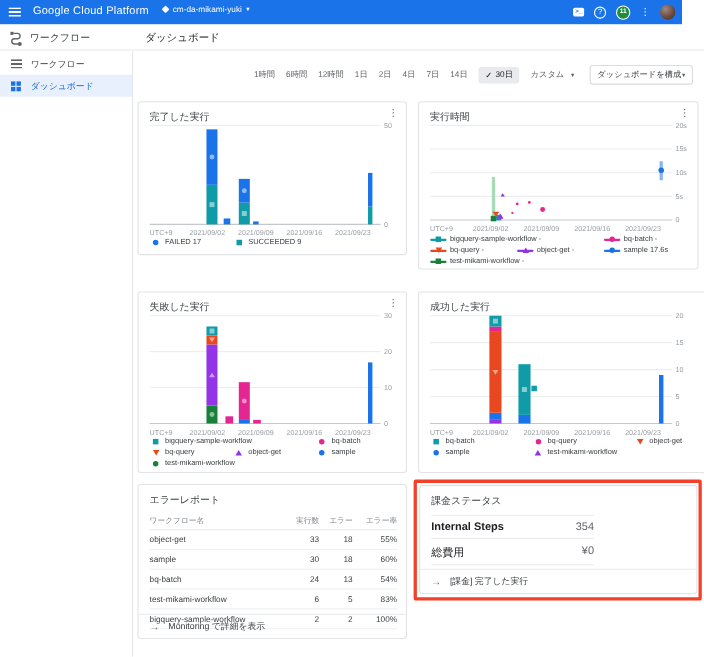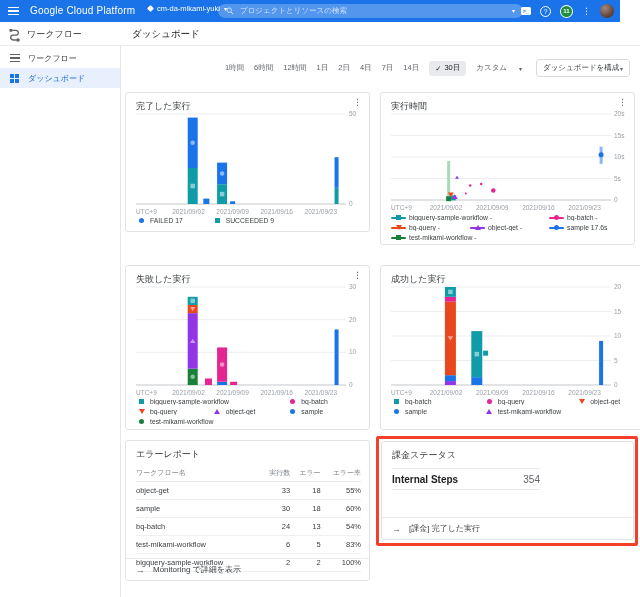--- a/index.html
+++ b/index.html
@@ -43,21 +43,21 @@
   .ic-list{width:10px;height:8px;flex:none;
     background:linear-gradient(#5f6368 0 1.4px,transparent 1.4px 3.3px,#5f6368 3.3px 4.7px,transparent 4.7px 6.6px,#5f6368 6.6px 8px);}
   .ic-dash{width:4px;height:4px;flex:none;background:#1a73e8;box-shadow:5px 0 #1a73e8,0 5px #1a73e8,5px 5px #1a73e8;margin:0 6px 5px 0;}
   .collapse{position:absolute;left:6px;top:326px;font-size:8px;color:#5f6368;cursor:pointer;}
 
   
   .toolbar{position:absolute;right:10px;top:56px;height:24px;display:flex;align-items:center;gap:10px;
     font-size:7.5px;color:#5f6368;z-index:3;}
   .chip{cursor:pointer;white-space:nowrap;}
   .chip-sel{display:flex;align-items:center;gap:3px;background:#e8eaed;border-radius:3px;padding:2.5px 6px;color:#202124;cursor:pointer;}
-  .chip-custom{display:flex;align-items:center;gap:12px;cursor:pointer;}
+  .chip-custom{display:flex;align-items:center;gap:6px;cursor:pointer;}
   .cfg-btn{width:94px;height:18px;border:1px solid #dadce0;border-radius:3px;background:#fff;display:flex;
     align-items:center;justify-content:space-between;padding:0 6px;color:#3c4043;cursor:pointer;margin-left:4px;}
   .dk-caret{font-size:6px;color:#5f6368;}
 
   
   .card{position:absolute;background:#fff;border:1px solid #e1e3e6;border-radius:3px;z-index:2;}
   .card-title{position:absolute;left:10px;top:7px;font-size:9px;color:#3c4043;}
   .dots{position:absolute;right:7px;top:5px;color:#5f6368;font-size:9px;cursor:pointer;line-height:1;}
   .csvg{position:absolute;left:8px;right:8px;top:16px;}
   svg text.tick{font-size:6.5px;fill:#9aa0a6;font-family:"Liberation Sans","DejaVu Sans",sans-serif;}
@@ -98,28 +98,20 @@
 <body>
 
 <div class="appbar">
   <span class="hamburger"></span>
   <span class="gcp-title">Google Cloud Platform</span>
   <span class="proj">
     <span class="proj-icon"></span>
     <span>cm-da-mikami-yuki</span>
     <span class="caret">▾</span>
   </span>
-  <div class="search">
-    <svg width="8" height="8" viewBox="0 0 10 10">
-      <circle cx="4" cy="4" r="2.8" fill="none" stroke="#d2e3fc" stroke-width="1.2"></circle>
-      <line x1="6.2" y1="6.2" x2="9" y2="9" stroke="#d2e3fc" stroke-width="1.2"></line>
-    </svg>
-    <span class="ph">プロジェクトとリソースの検索</span>
-    <span class="caret" style="margin-left:auto;color:#fff;">▾</span>
-  </div>
   <div class="abar-right">
     <span class="shell">&gt;_</span>
     <span class="help">?</span>
     <span class="notif">
       <span class="notif-inner">11</span>
     </span>
     <span class="kebab">⋮</span>
     <span class="avatar"></span>
   </div>
 </div>
@@ -483,20 +475,24 @@
 </div>
 
 <div class="card" style="left:381px;top:441px;width:253px;height:99px;">
   <span class="card-title">課金ステータス</span>
   <table class="btable">
     <tbody>
         <tr>
       <td class="lbl">Internal Steps</td>
       <td class="val">354</td>
     </tr>
+    <tr>
+      <td class="lbl">総費用</td>
+      <td class="val">¥0</td>
+    </tr>
   </tbody>
     </table>
   <div class="card-footer">
     <span class="arrow">→</span>
     <span>[課金] 完了した実行</span>
   </div>
 </div>
 
 <div class="hl-box" style="border-color: rgb(242, 64, 42);"></div>
 

